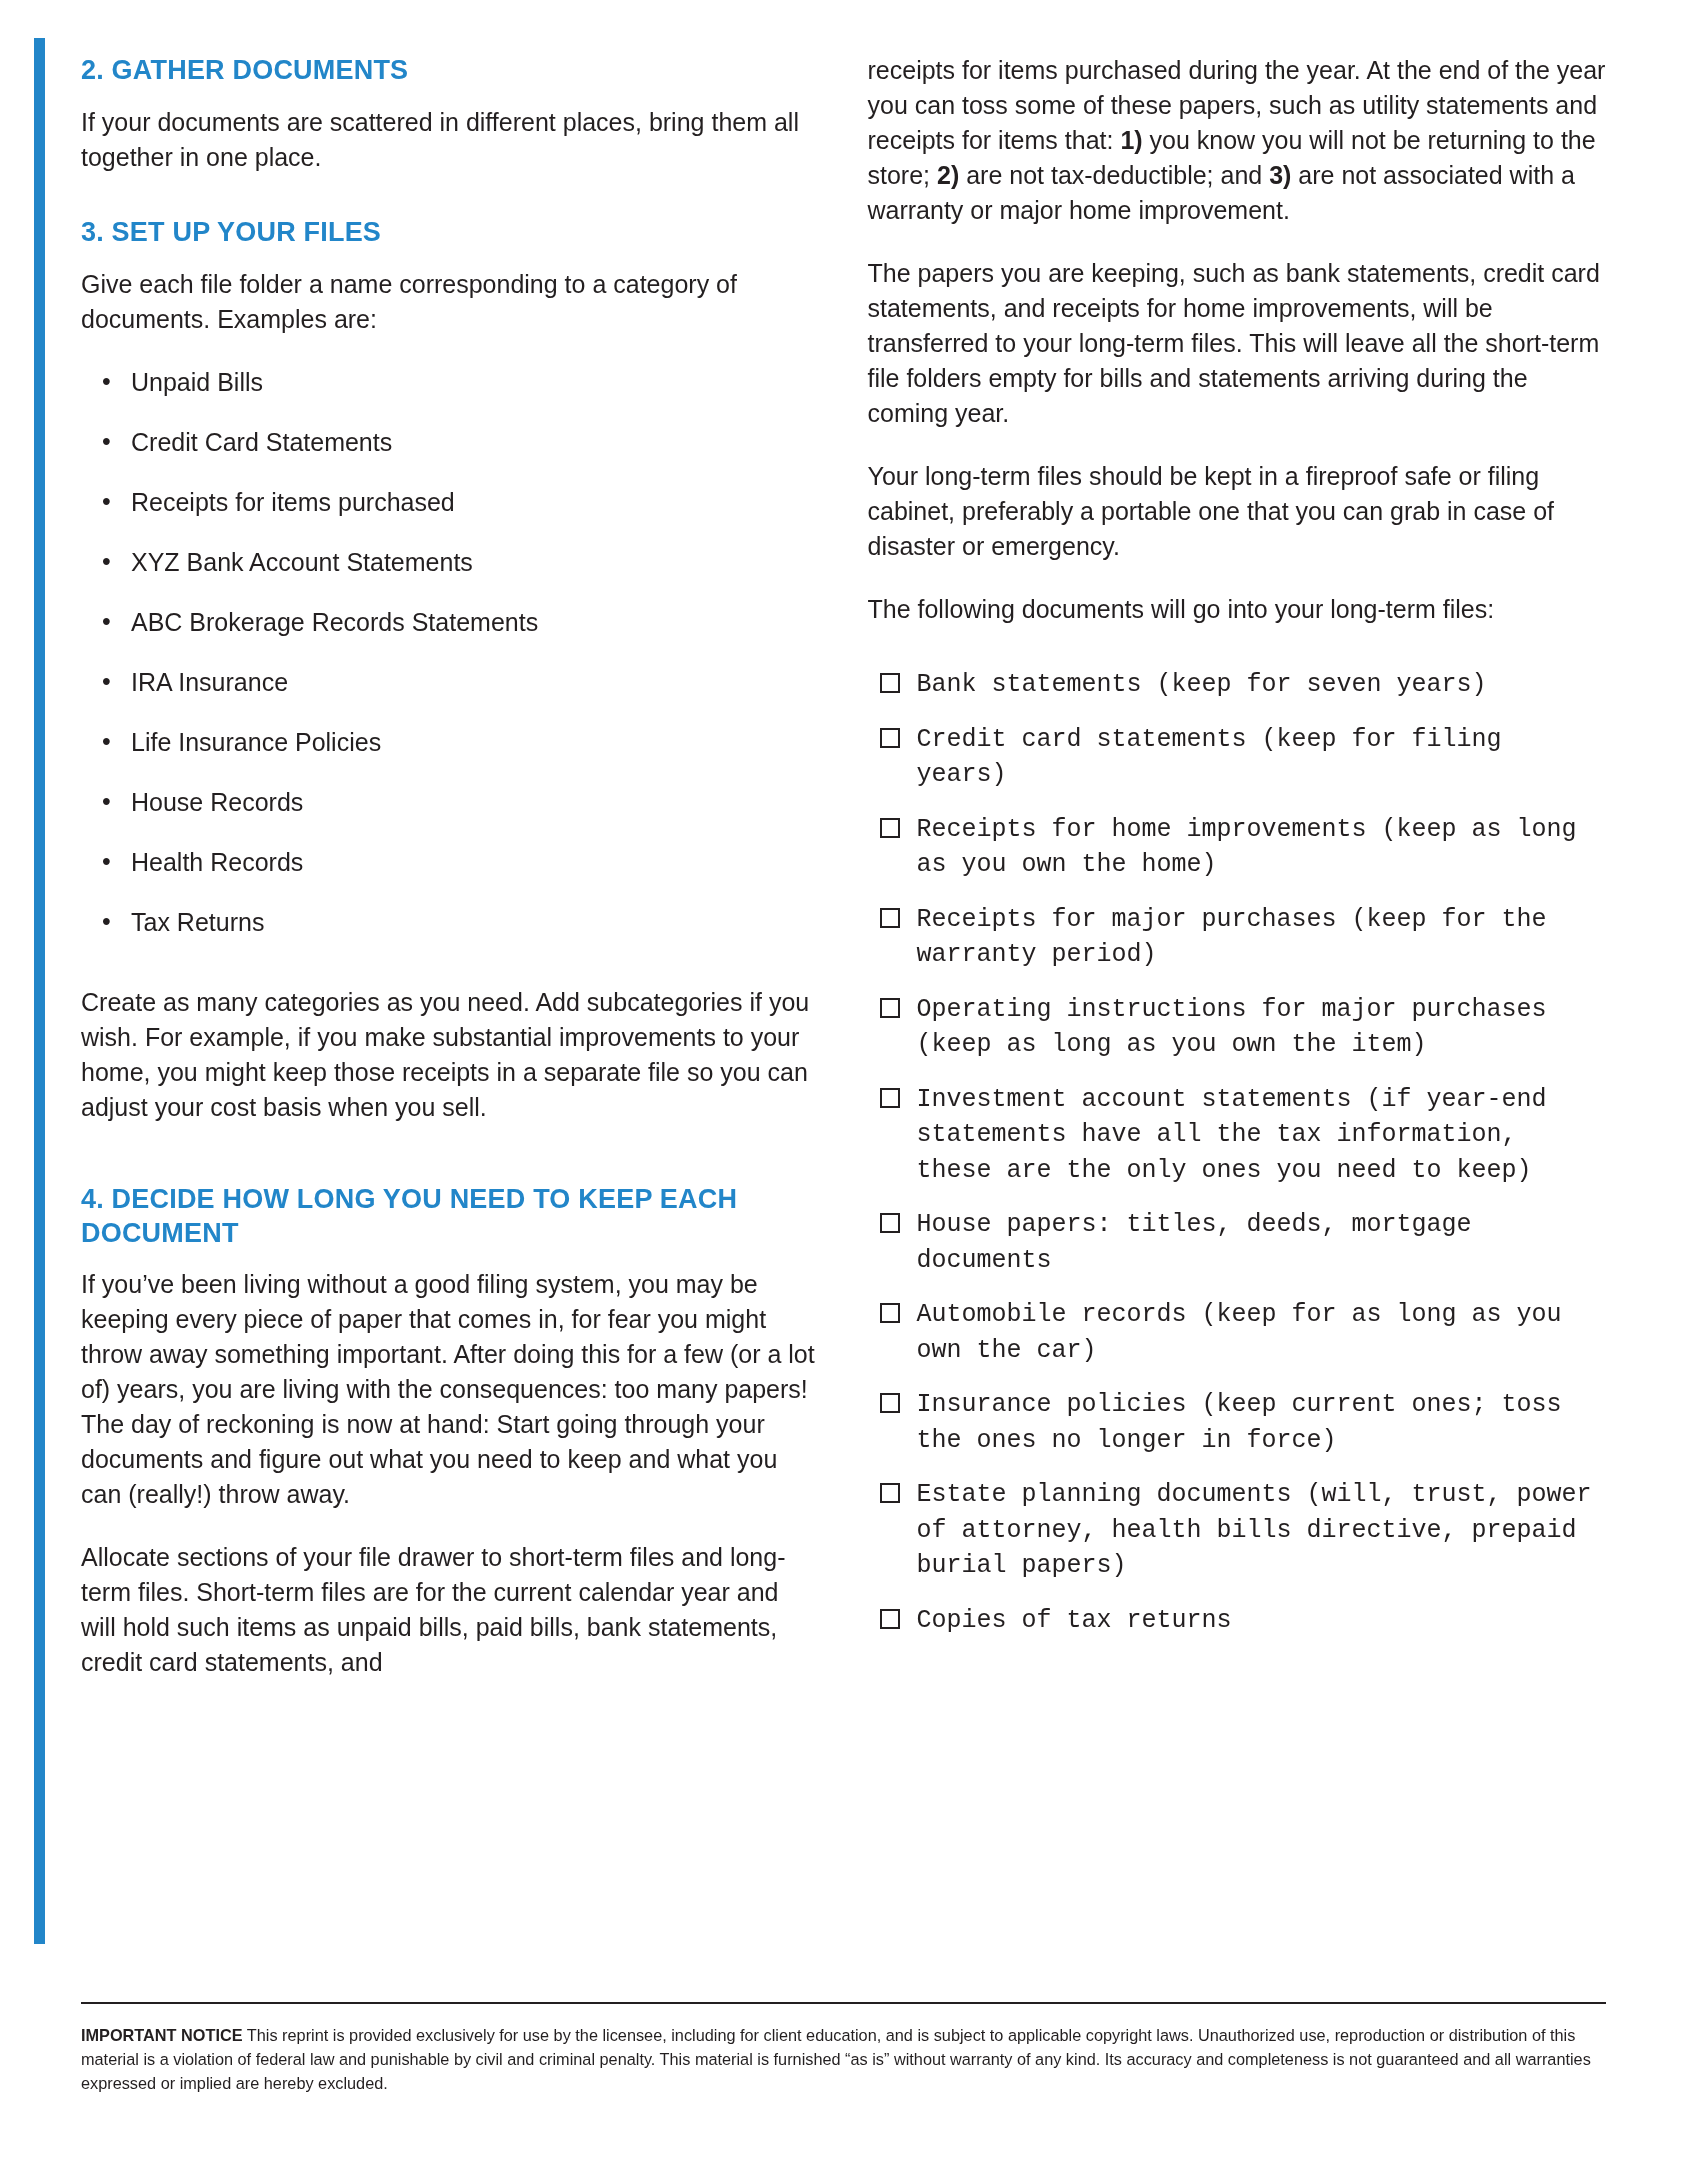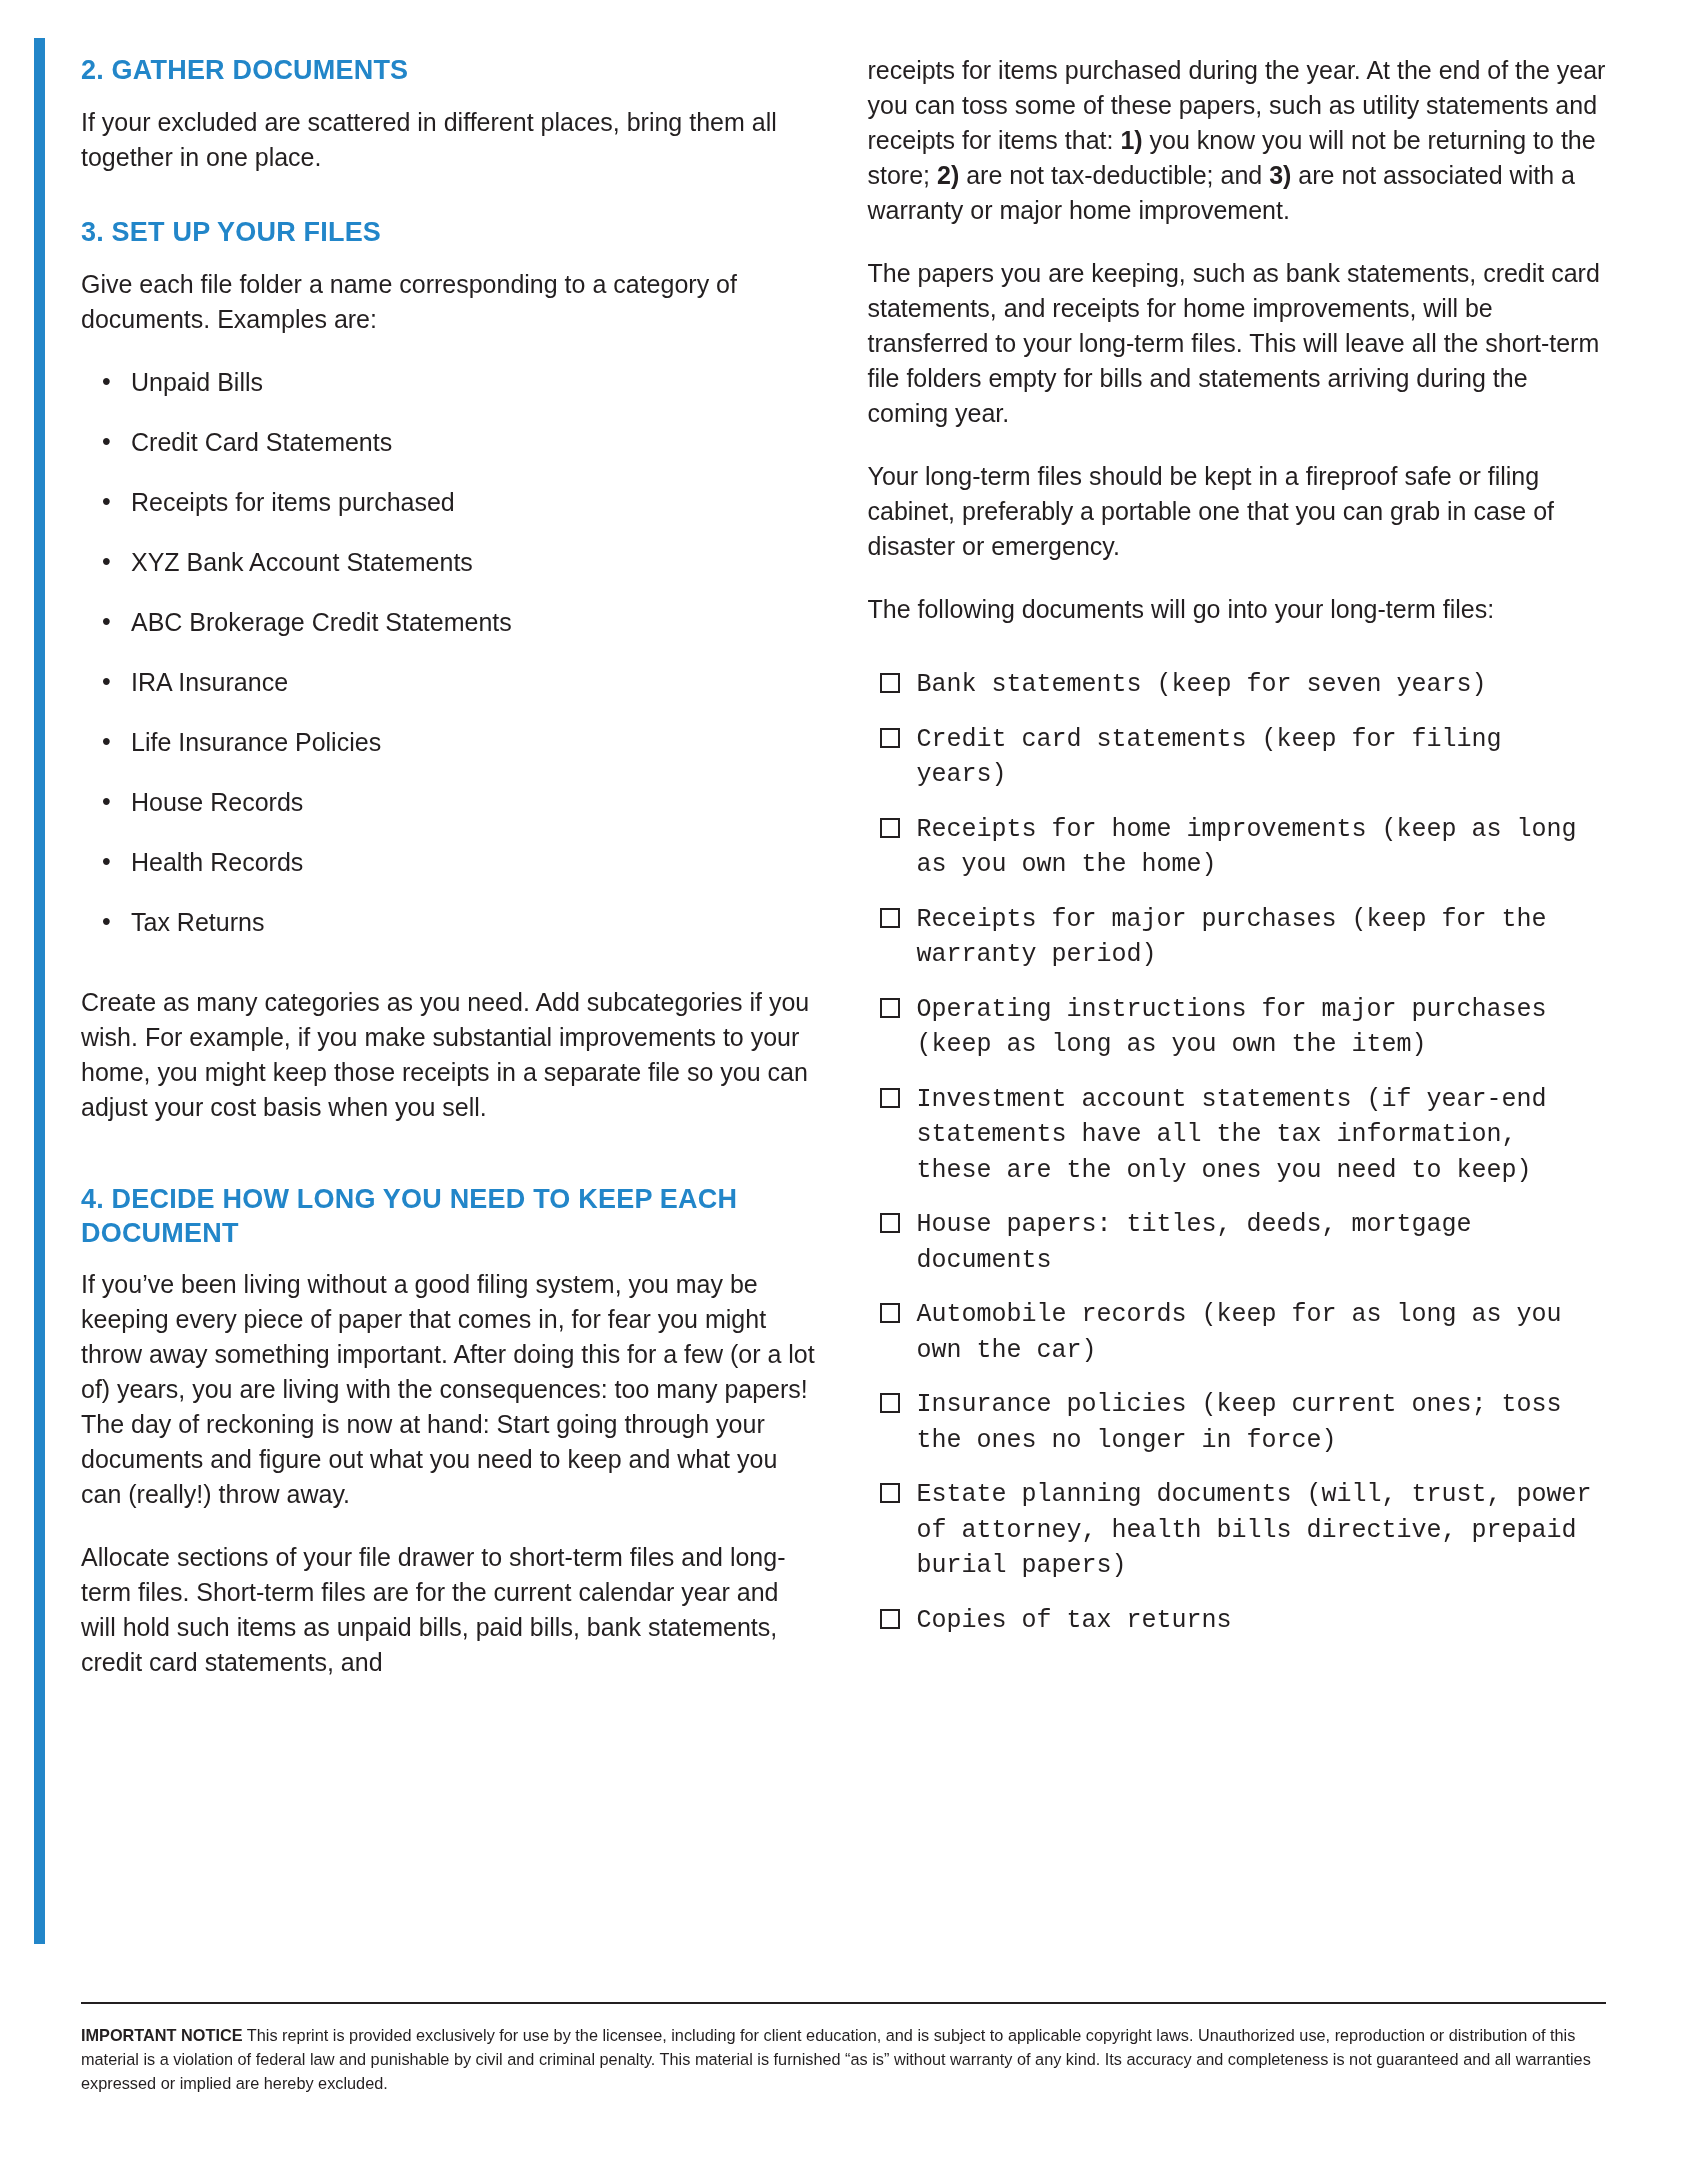--- a/index.html
+++ b/index.html
@@ -146,33 +146,33 @@
 
 <div class="page">
 
   <div class="accent-bar"></div>
 
   <div class="columns">
 
     <div class="col col-left">
 
       <h2 class="section-heading">2. GATHER DOCUMENTS</h2>
-      <p class="body-text">If your excluded are scattered in different places, bring them all together in one place.</p>
+      <p class="body-text">If your documents are scattered in different places, bring them all together in one place.</p>
 
       <div class="spacer-sm"></div>
 
       <h2 class="section-heading">3. SET UP YOUR FILES</h2>
       <p class="body-text">Give each file folder a name corresponding to a category of documents. Examples are:</p>
 
       <ul class="bullet-list">
         <li>Unpaid Bills</li>
         <li>Credit Card Statements</li>
         <li>Receipts for items purchased</li>
         <li>XYZ Bank Account Statements</li>
-        <li>ABC Brokerage Credit Statements</li>
+        <li>ABC Brokerage Records Statements</li>
         <li>IRA Insurance</li>
         <li>Life Insurance Policies</li>
         <li>House Records</li>
         <li>Health Records</li>
         <li>Tax Returns</li>
       </ul>
 
       <div class="spacer-md"></div>
 
       <p class="body-text">Create as many categories as you need. Add subcategories if you wish. For example, if you make substantial improvements to your home, you might keep those receipts in a separate file so you can adjust your cost basis when you sell.</p>

